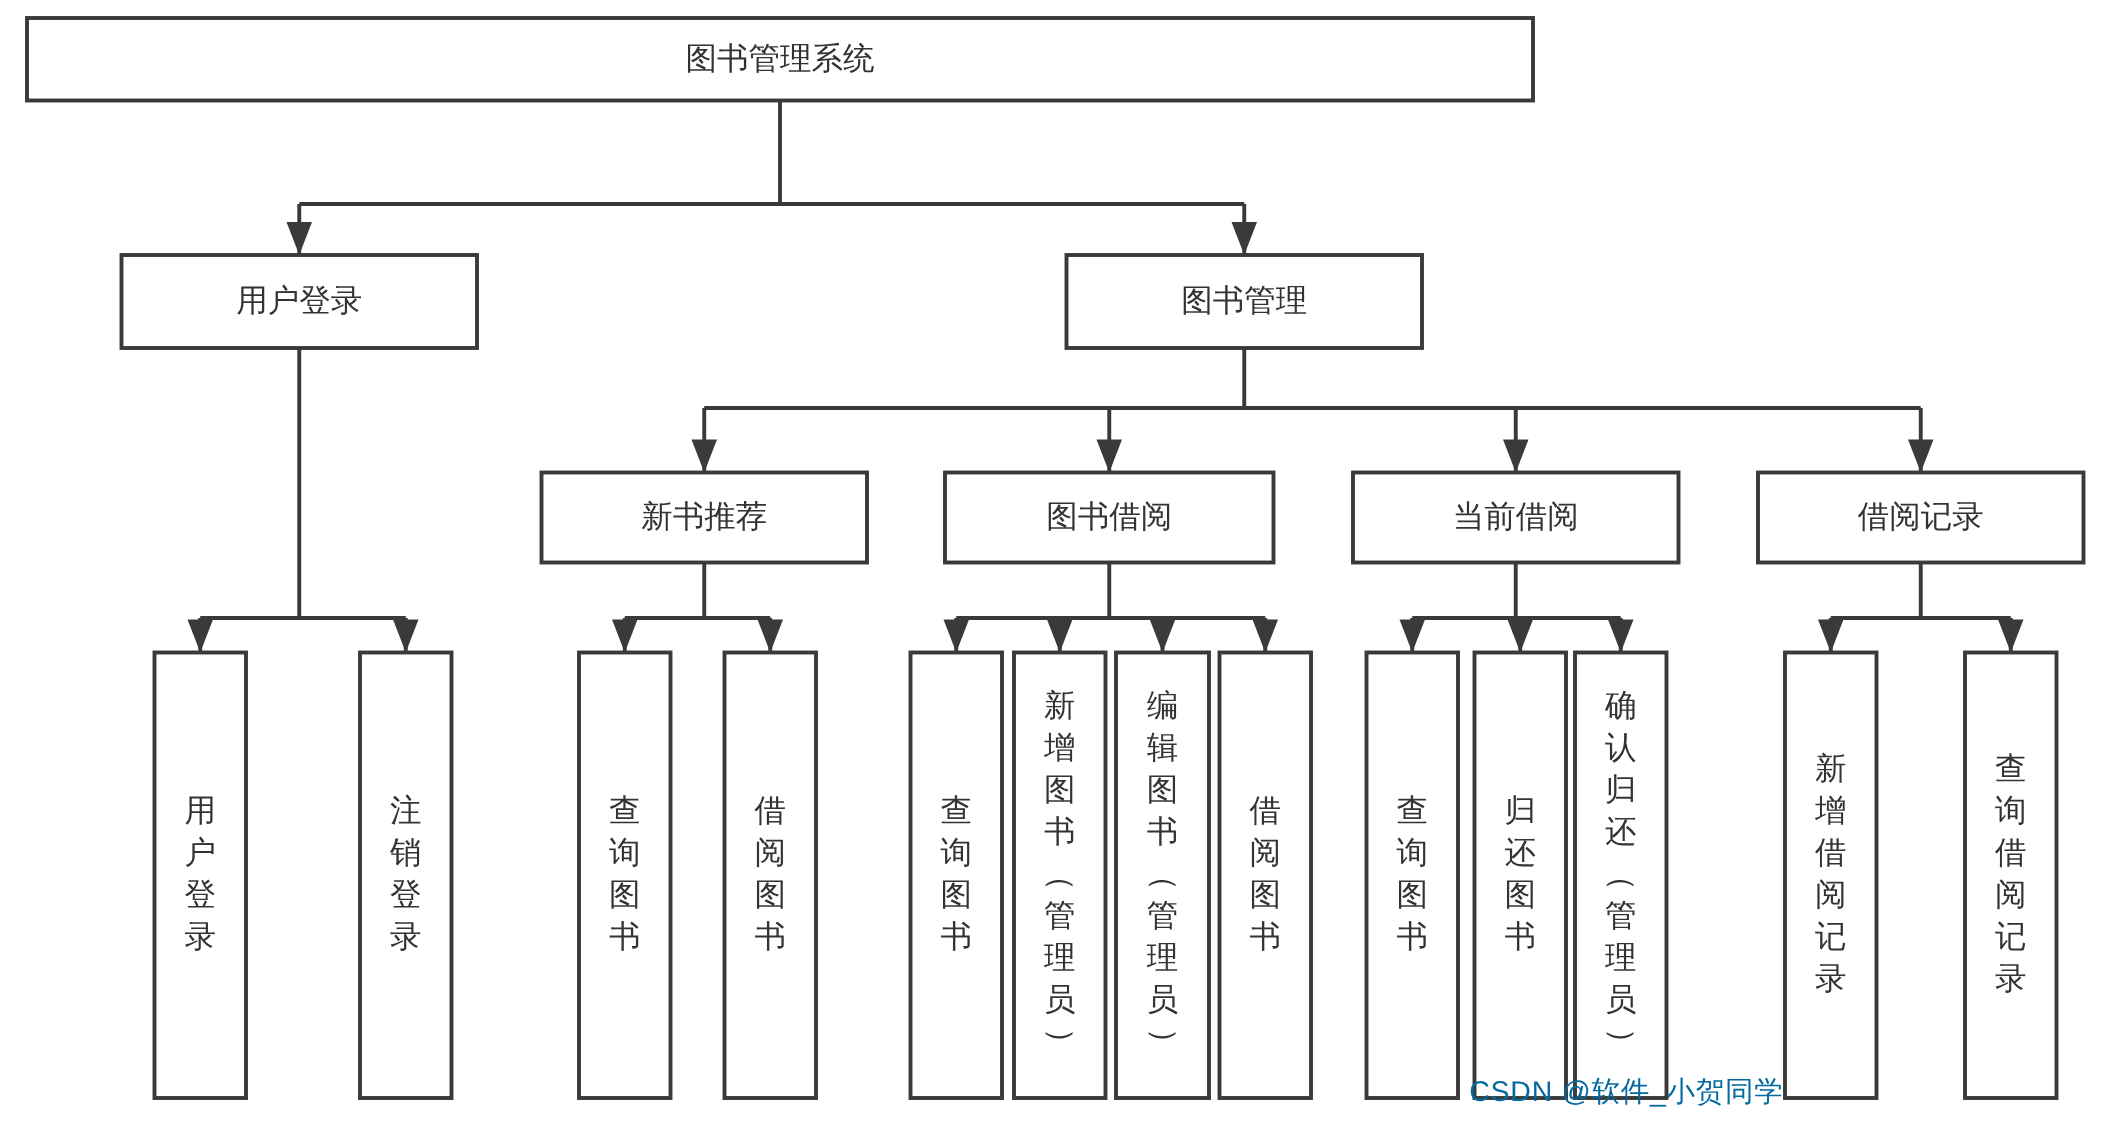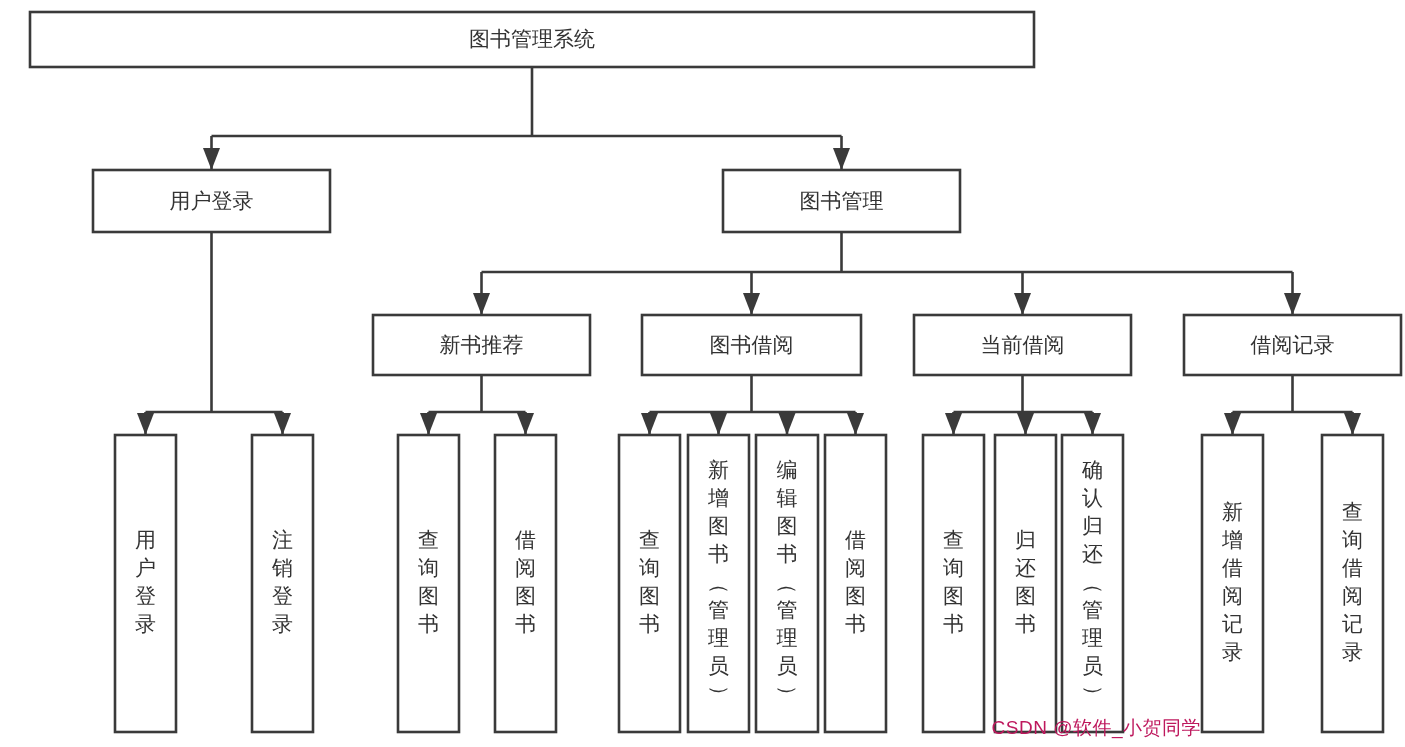--- a/index.html
+++ b/index.html
@@ -12,21 +12,20 @@
     width: 1405px;
     height: 747px;
     font-family: "Liberation Sans", "DejaVu Sans", sans-serif;
     overflow: hidden;
     position: relative;
   }
   #diagram-root {
     position: relative;
     width: 1201px;
     height: 747px;
-    margin-left: 12px;
   }
   svg#flowchart {
     position: absolute;
     left: 0;
     top: 0;
     width: 1405px;
     height: 747px;
     display: block;
   }
   .node-box {
@@ -57,21 +56,21 @@
     font-size: 21px;
     text-anchor: middle;
     dominant-baseline: middle;
   }
   .watermark {
     position: absolute;
     right: 12px;
     bottom: 6px;
     font-family: "Liberation Sans", "DejaVu Sans", sans-serif;
     font-size: 19px;
-    color: #be185d;
+    color: #0369a1;
     letter-spacing: 0.5px;
     white-space: nowrap;
     user-select: none;
   }
 </style>
 </head>
 <body>
 
 <div id="diagram-root">
 

